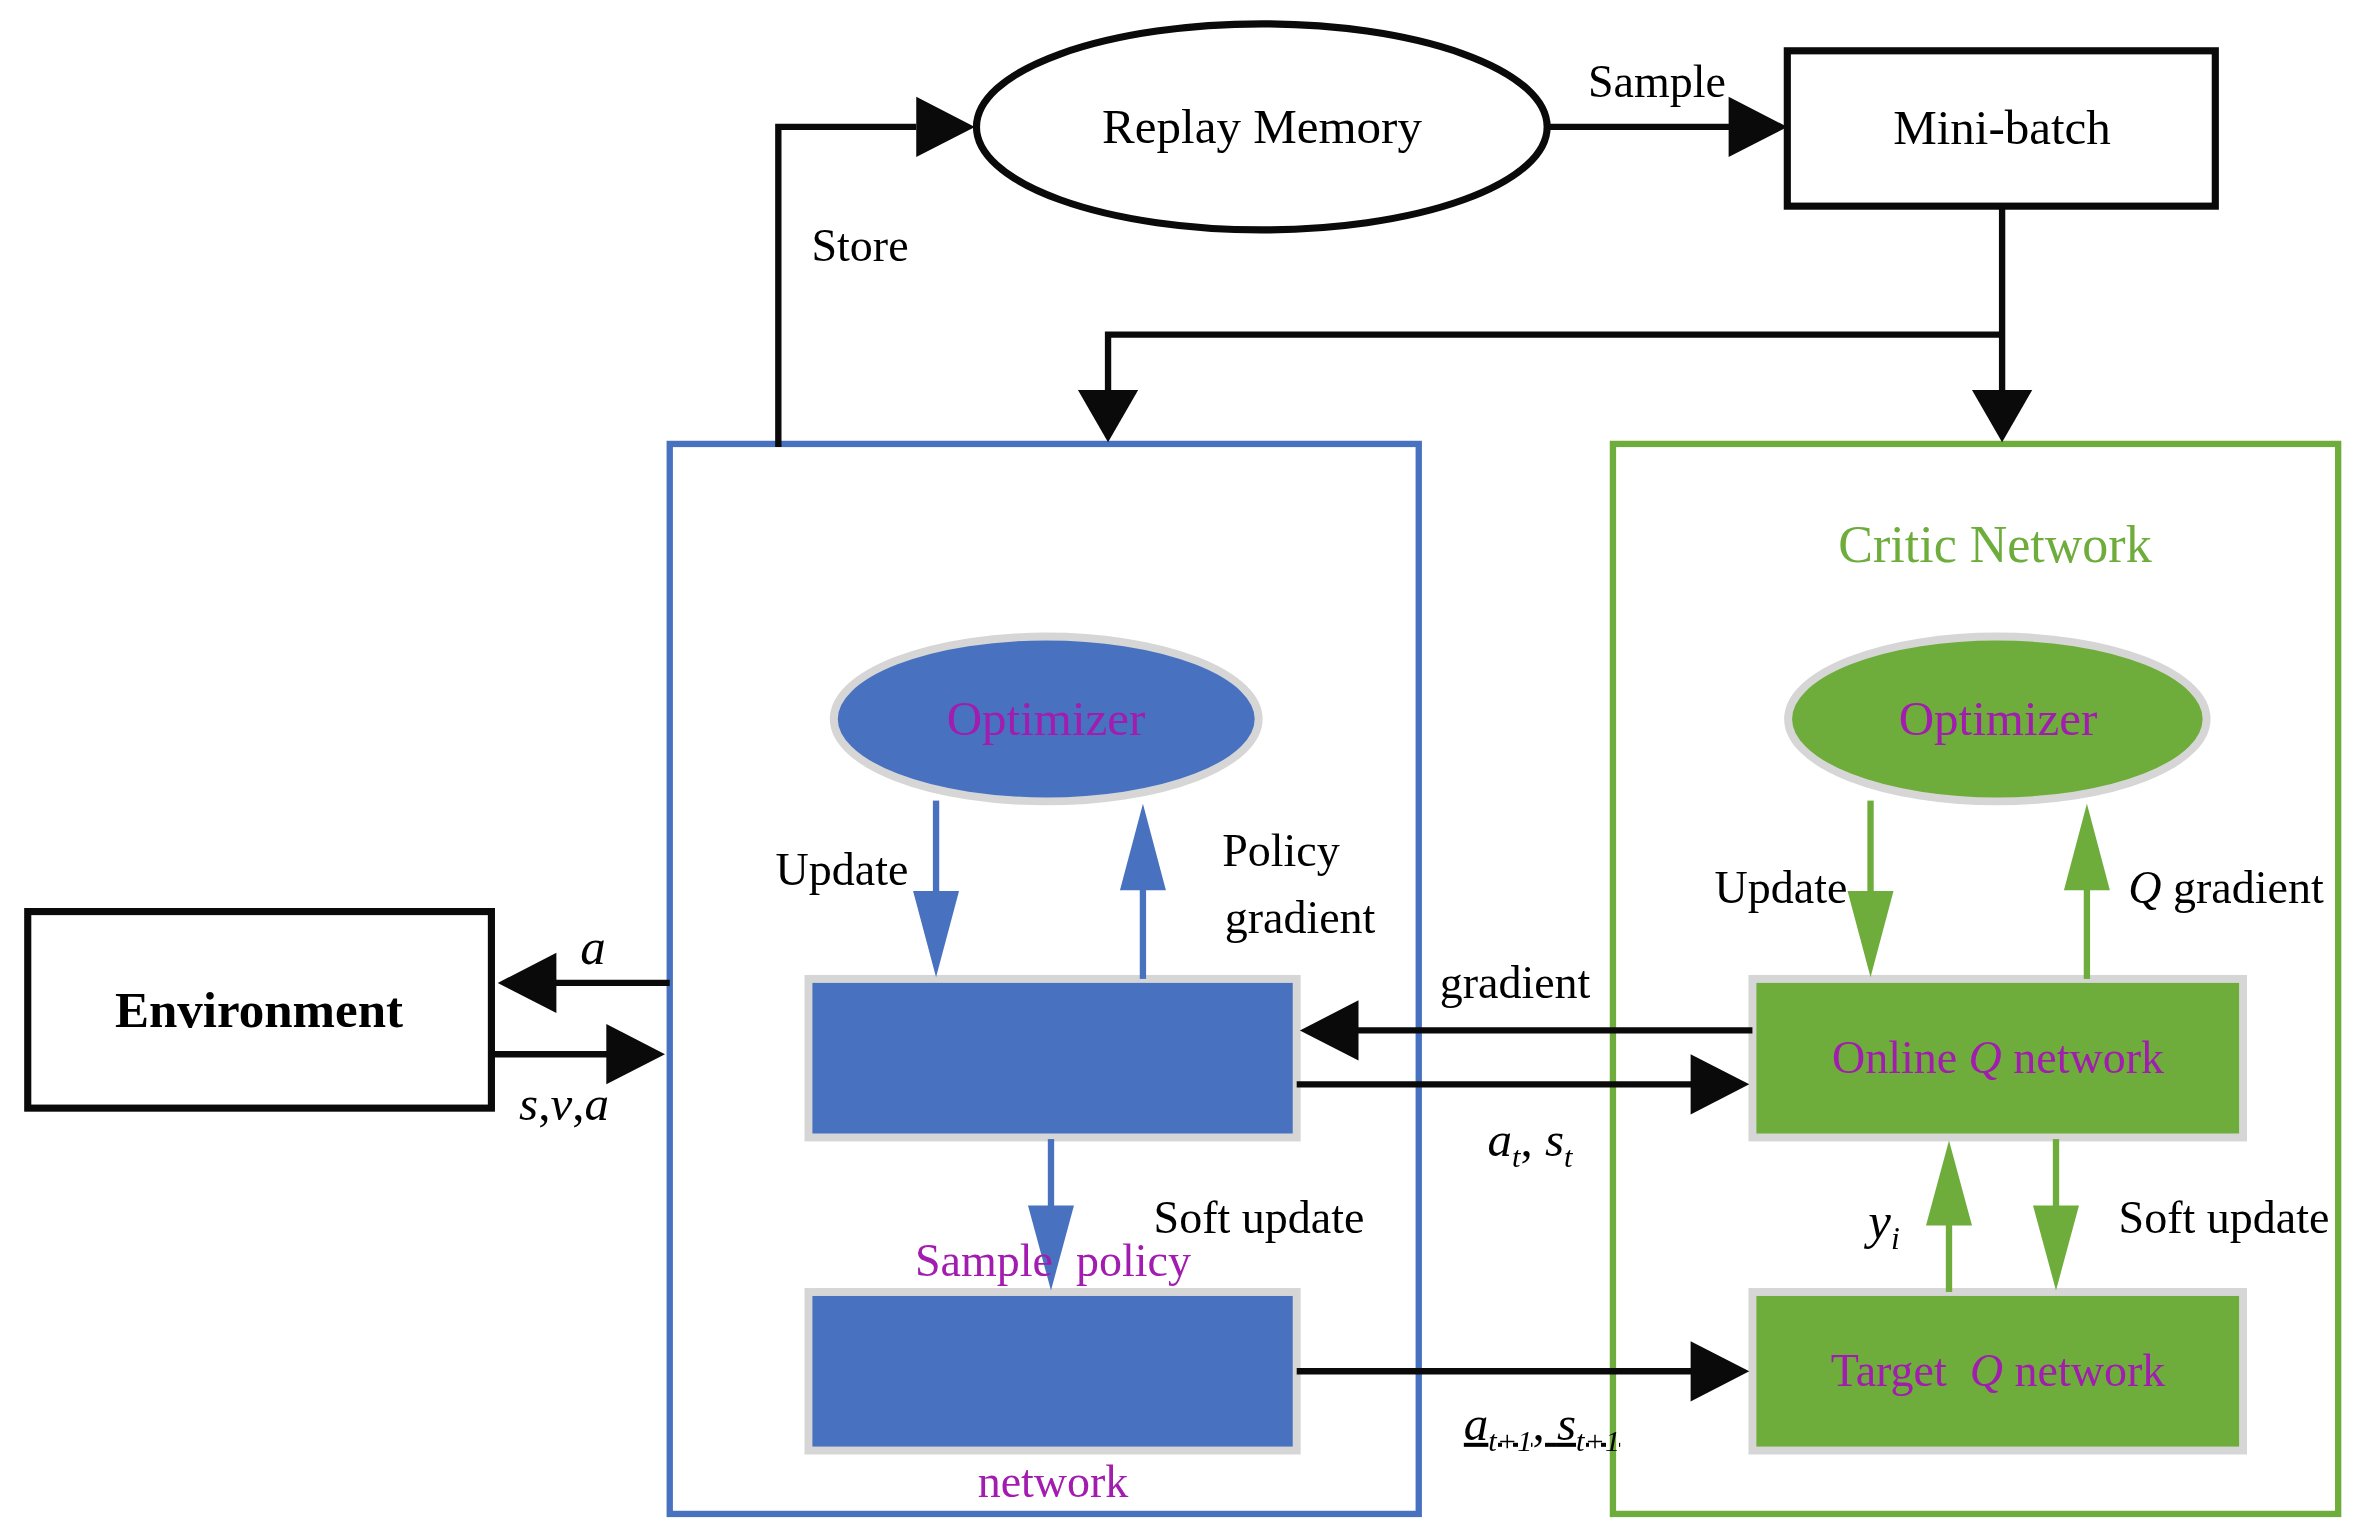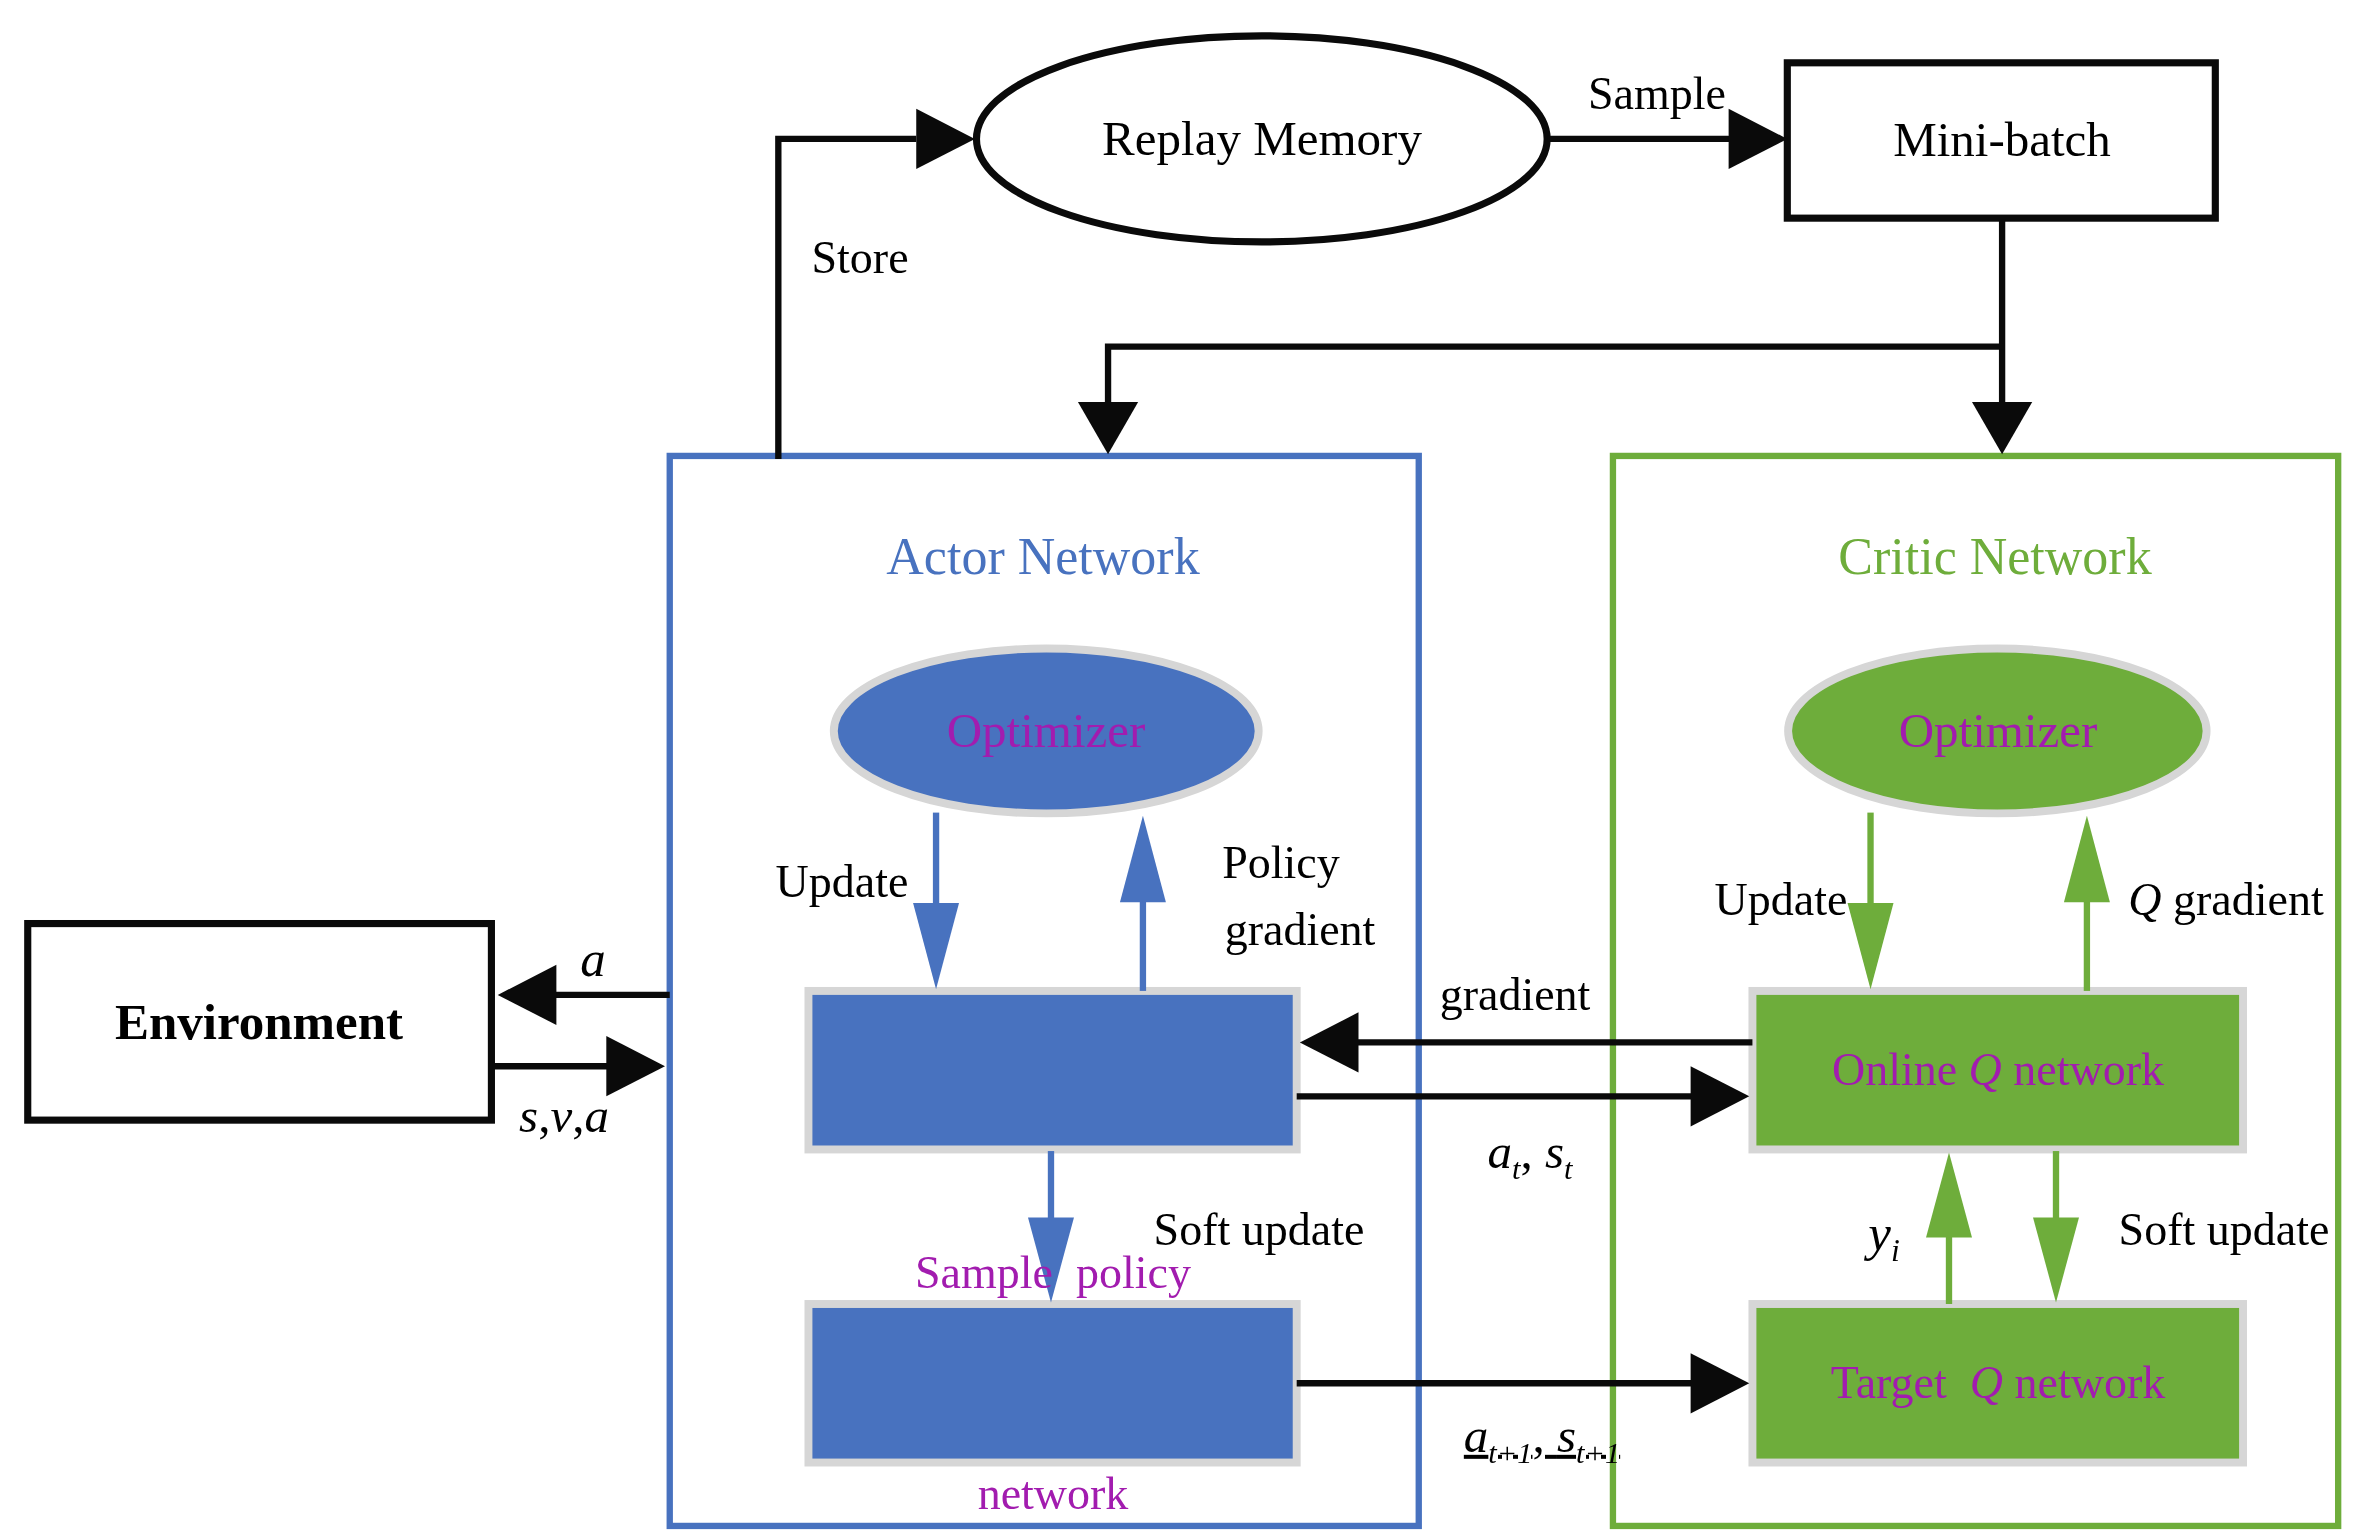--- a/index.html
+++ b/index.html
@@ -2,21 +2,21 @@
 <html style="--actor-blue: #4872BF; --critic-green: #6EAD3B; --shape-outline: #D6D6D6; --line-black: #0A0A0A; --background: #FFFFFF;font-size:12.7px"><head>
 <meta charset="utf-8">
 <style>
   html, body { margin: 0; padding: 0; background: #ffffff; }
   body {
     width: 2377px; height: 1537px;
     position: relative; overflow: hidden;
     font-family: "Liberation Serif", serif;
     color: #000;
   }
-  .stage { position: absolute; left: 0; top: 12px; width: 2377px; height: 1526px; }
+  .stage { position: absolute; left: 0; top: 0; width: 2377px; height: 1526px; }
   svg.layer { position: absolute; left: 0; top: 0; width: 2377px; height: 1537px; }
 
   
   .outer-actor  { fill: none; stroke: var(--actor-blue); stroke-width: 8; }
   .outer-critic { fill: none; stroke: var(--critic-green); stroke-width: 8; }
   .white-shape  { fill: #ffffff; stroke: var(--line-black); stroke-width: 9; }
   .blue-shape   { fill: var(--actor-blue); stroke: var(--shape-outline); stroke-width: 10; }
   .green-shape  { fill: var(--critic-green); stroke: var(--shape-outline); stroke-width: 10; }
   .kline { stroke: var(--line-black); stroke-width: 8; fill: none; }
   .khead { fill: var(--line-black); stroke: none; }
@@ -112,21 +112,20 @@
 
     <line class="gline" x1="2594" y1="1437" x2="2594" y2="1528"></line>
     <polygon class="ghead" points="2594,1628 2565,1521 2623,1521"></polygon>
   </svg>
 
   <div class="label fs62" style="left:1262px; top:127px;">Replay Memory</div>
   <div class="label" style="left:1657px; top:82px;">Sample</div>
   <div class="label fs62" style="left:2002px; top:128px;">Mini-batch</div>
   <div class="label" style="left:860px; top:246px;text-align:center;">Store</div>
 
-  <div class="label fs66 blue-text" style="left:1043px; top:545px;">Actor Network</div>
   <div class="label fs66 green-text" style="left:1995px; top:545px;">Critic Network</div>
 
   <div class="label fs62 white" style="left:1046px; top:719px;">Optimizer</div>
   <div class="label fs62 white" style="left:1998px; top:719px;">Optimizer</div>
 
   <div class="label" style="left:842px; top:870px;">Update</div>
   <div class="label" style="left:1281px; top:851px;">Policy</div>
   <div class="label" style="left:1300px; top:918px;">gradient</div>
   <div class="label" style="left:1259px; top:1218px;">Soft update</div>
 

